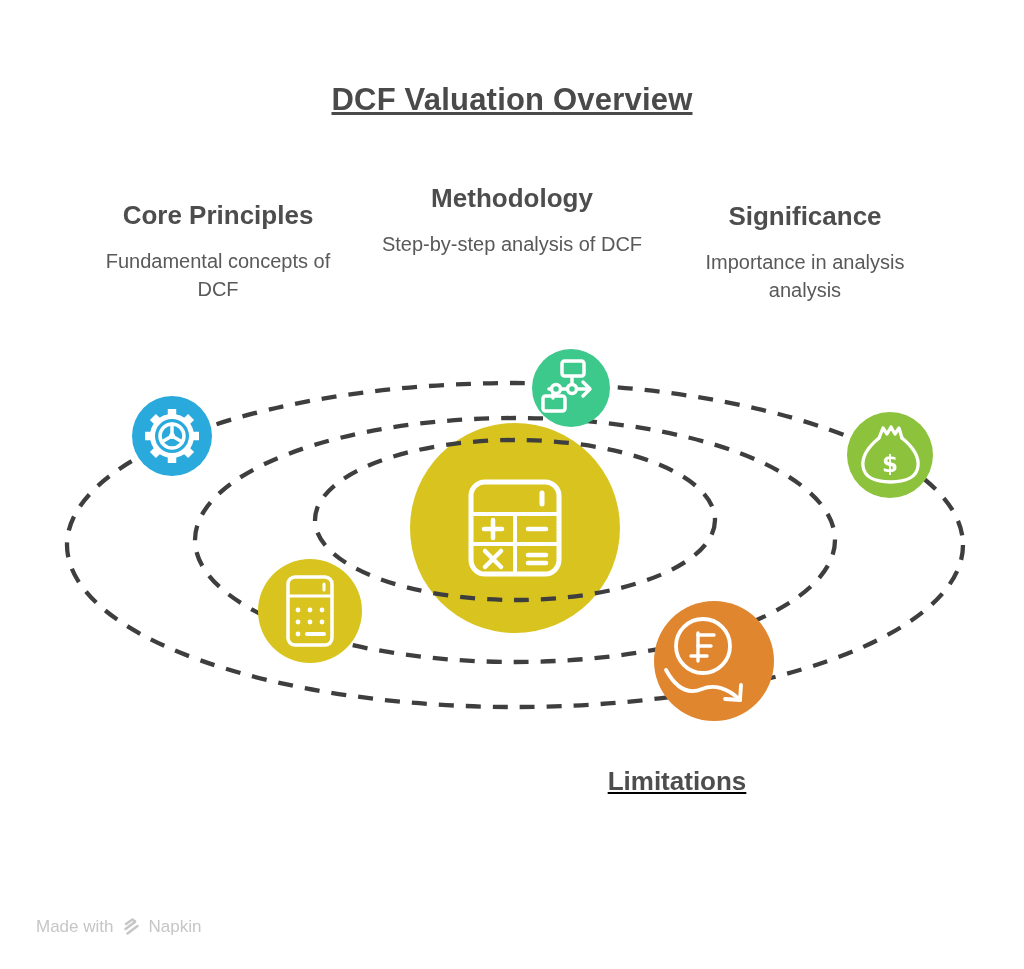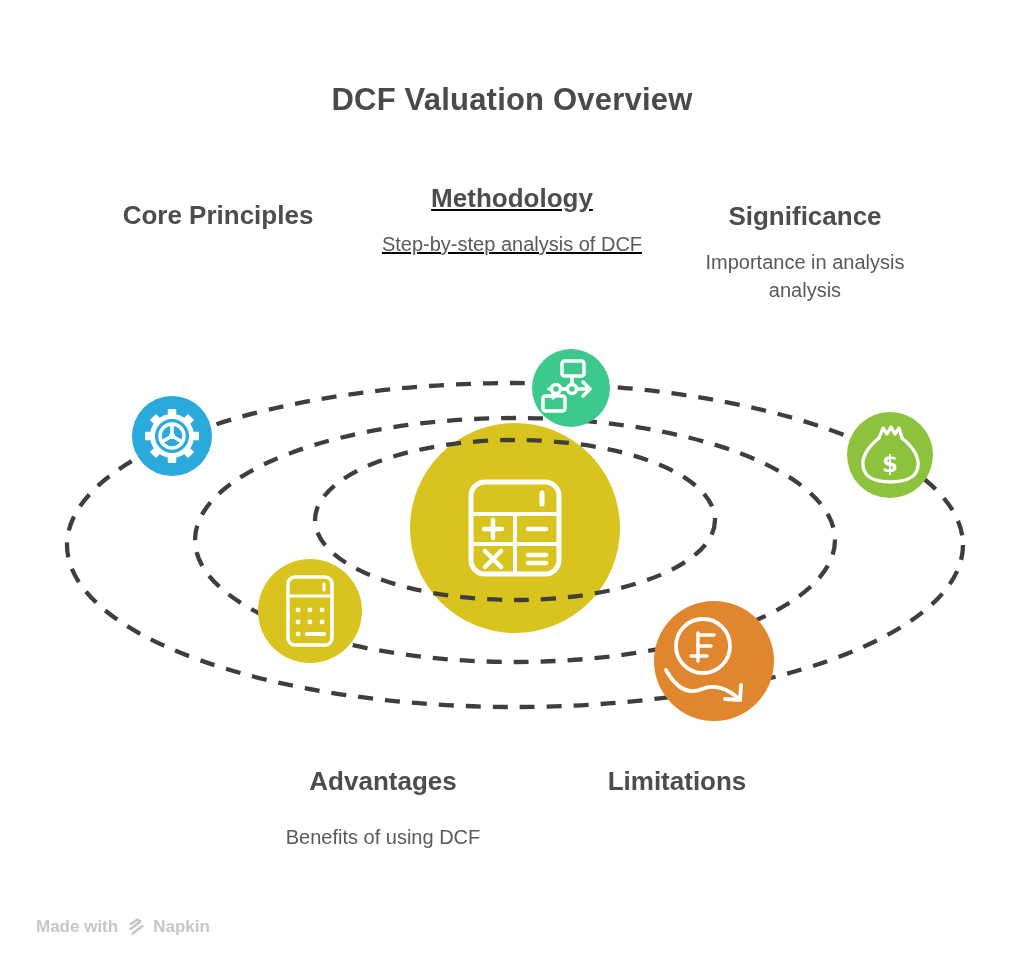--- a/index.html
+++ b/index.html
@@ -2,59 +2,56 @@
 <html><head>
 <meta charset="utf-8">
 <style>
   html,body{margin:0;padding:0;background:#fff;}
   .stage{
     position:relative;width:1024px;height:969px;background:#ffffff;
     overflow:hidden;font-family:"Liberation Sans", sans-serif;
   }
   .title{
     position:absolute;top:82px;left:0;width:100%;text-align:center;
-    font-size:31px;font-weight:700;color:#4a4a4a;letter-spacing:.2px;
+    font-size:31px;font-weight:700;color:#4a4a4a;letter-spacing:.2px;text-decoration:underline;
   }
   .section{position:absolute;width:320px;text-align:center;}
   .section .heading{font-size:26px;font-weight:700;color:#4d4d4d;line-height:1.2;}
   .section .desc{font-size:20px;color:#595959;line-height:1.38;margin:17px auto 0;max-width:262px;}
   .sec-core{left:58px;top:200px;}
-  .sec-methodology{left:352px;top:183px;text-decoration:underline;}
+  .sec-methodology{left:352px;top:183px;}
   .sec-significance{left:645px;top:201px;}
   .sec-advantages{left:223px;top:766px;}
-  .sec-limitations{left:517px;top:766px;}
+  .sec-limitations{left:517px;top:766px;text-decoration:underline;}
   .sec-bottom .desc{margin-top:27px;}
   .orbits{position:absolute;left:0;top:0;}
   .watermark{
     position:absolute;left:36px;top:916px;display:flex;align-items:center;gap:7px;
-    font-size:17px;color:#c6c6c6;font-weight:bold;
+    font-size:17px;color:#c6c6c6;
   }
   .napkin-logo{display:inline-block;}
 </style>
 </head>
 <body>
 
 <div class="stage">
 
   <div class="title">DCF Valuation Overview</div>
 
   <div class="section sec-core">
     <div class="heading">Core Principles</div>
+    <div class="desc">Fundamental concepts of DCF</div>
   </div>
   <div class="section sec-methodology">
     <div class="heading">Methodology</div>
     <div class="desc">Step-by-step analysis of DCF</div>
   </div>
   <div class="section sec-significance">
     <div class="heading">Significance</div>
     <div class="desc">Importance in analysis analysis</div>
-  </div>
-  <div class="section sec-bottom sec-advantages">
-    <div class="heading">Advantages</div>
-    <div class="desc">Benefits of using DCF</div>
   </div>
   <div class="section sec-bottom sec-limitations">
     <div class="heading">Limitations</div>
   </div>
 
   <svg class="orbits" width="1024" height="969" viewBox="0 0 1024 969">
 
     <g>
       <circle cx="515" cy="528" r="105" fill="#d9c41f"></circle>
     </g>

